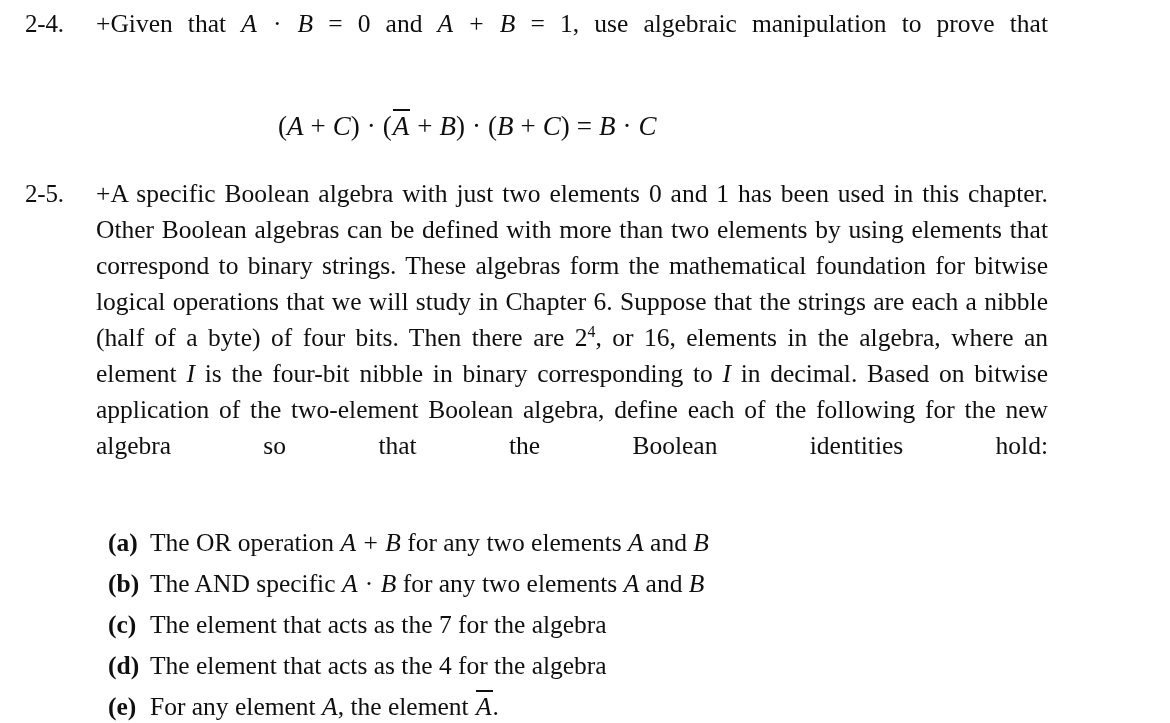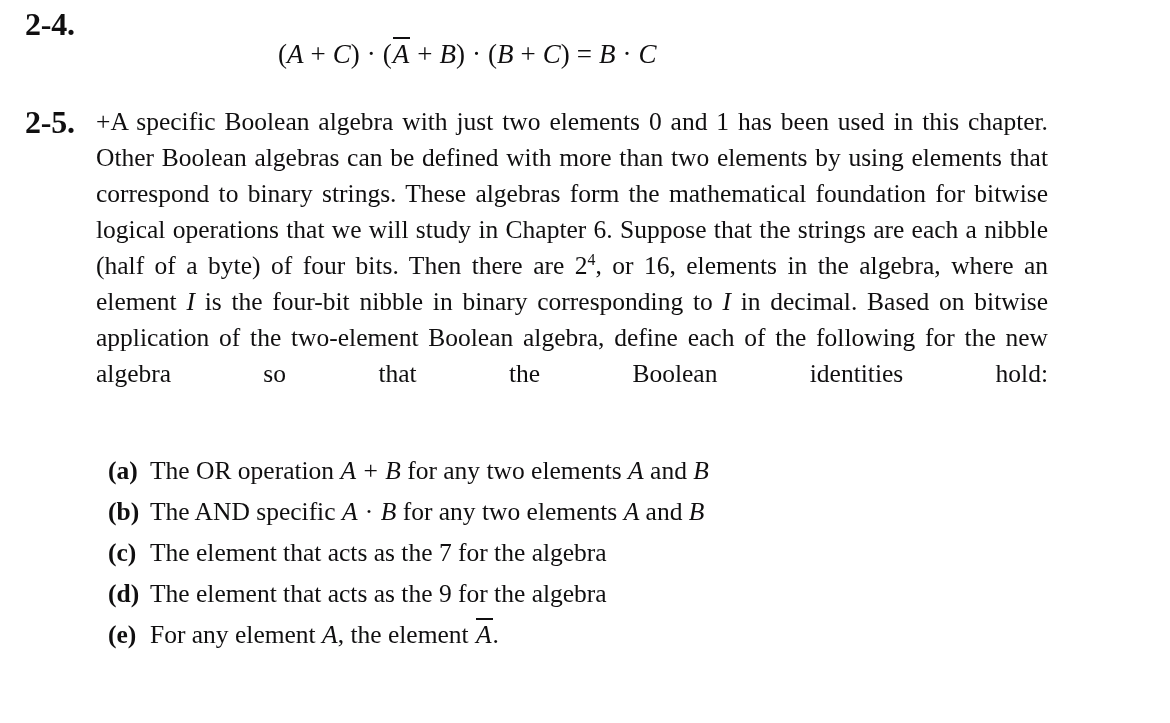--- a/index.html
+++ b/index.html
@@ -23,22 +23,22 @@
 
   
   .problem {
     position: relative;
     display: block;
   }
   .prob-num {
     position: absolute;
     left: 25px;
     width: 60px;
-    font-weight: bold;
-    font-size: 32px;
+    font-weight: normal;
+    font-size: 25px;
     line-height: 36px;
     letter-spacing: -0.2px;
     white-space: nowrap;
   }
   .prob-body {
     margin-left: 96px;
     margin-right: 122px;
     font-size: 25.5px;
     line-height: 36px;
   }
@@ -129,20 +129,21 @@
 </style>
 </head>
 <body>
 
 <div class="page">
 
   <div class="pad-top"></div>
 
   <div class="problem">
     <div class="prob-num">2-4.</div>
+    <div class="prob-body justified"><span>+Given that </span><i class="v">A</i><span class="op"> · </span><i class="v">B</i><span> = 0 and </span><i class="v">A</i><span class="op"> + </span><i class="v">B</i><span> = 1, use algebraic manipulation to prove that</span></div>
   </div>
 
   <div class="gap-eq-top"></div>
 
   <div class="display-eq"><span class="pn">(</span><span>A</span><span class="sp"></span><span class="pn">+</span><span class="sp"></span><span>C</span><span class="pn">)</span><span class="sp"></span><span class="pn">·</span><span class="sp"></span><span class="pn">(</span><span class="bar">A</span><span class="sp"></span><span class="pn">+</span><span class="sp"></span><span>B</span><span class="pn">)</span><span class="sp"></span><span class="pn">·</span><span class="sp"></span><span class="pn">(</span><span>B</span><span class="sp"></span><span class="pn">+</span><span class="sp"></span><span>C</span><span class="pn">)</span><span class="sp"></span><span class="pn">=</span><span class="sp"></span><span>B</span><span class="sp"></span><span class="pn">·</span><span class="sp"></span><span>C</span></div>
 
   <div class="gap-eq-bot"></div>
 
   <div class="problem">
     <div class="prob-num">2-5.</div>
@@ -152,19 +153,19 @@
   <div class="gap-sublist"></div>
 
   <ul class="sublist">
 
     <li><span class="lbl">(a)</span><span>The OR operation </span><i class="v">A</i><span class="op"> + </span><i class="v">B</i><span> for any two elements </span><i class="v">A</i><span> and </span><i class="v">B</i></li>
 
     <li><span class="lbl">(b)</span><span>The AND specific </span><i class="v">A</i><span class="op"> · </span><i class="v">B</i><span> for any two elements </span><i class="v">A</i><span> and </span><i class="v">B</i></li>
 
     <li><span class="lbl">(c)</span><span>The element that acts as the 7 for the algebra</span></li>
 
-    <li><span class="lbl">(d)</span><span>The element that acts as the 9 for the algebra</span></li>
+    <li><span class="lbl">(d)</span><span>The element that acts as the 4 for the algebra</span></li>
 
     <li><span class="lbl">(e)</span><span>For any element </span><i class="v">A</i><span>, the element </span><span class="bar">A</span><span>.</span></li>
 
   </ul>
 
 </div>
 
 </body></html>

